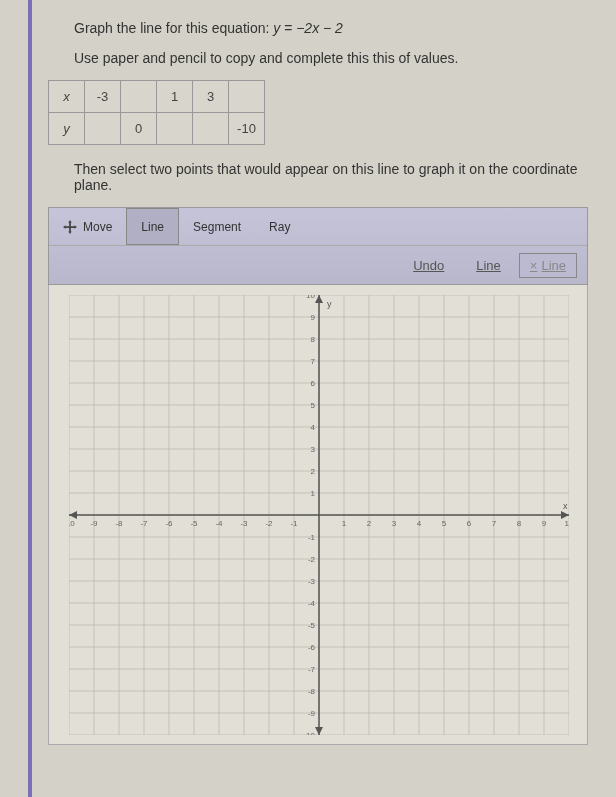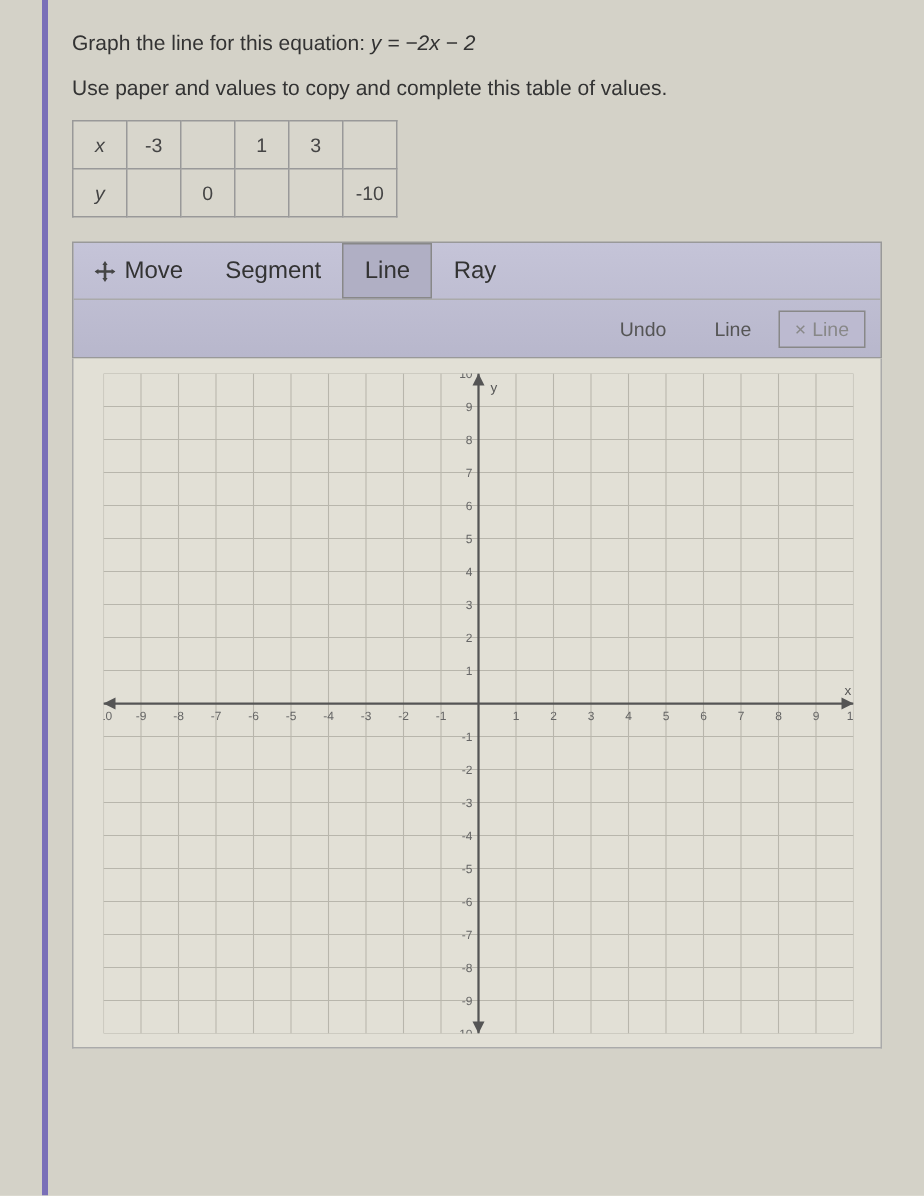--- a/index.html
+++ b/index.html
@@ -19,20 +19,21 @@
   height: 100%;
   background: #7a6fb8;
 }
 .content {
   padding: 20px 20px 20px 48px;
 }
 .instruction {
   font-size: 14px;
   color: #333;
   margin-bottom: 14px;
+  margin-left: 26px;
 }
 .equation {
   font-style: italic;
 }
 .table-wrap {
   margin-bottom: 16px;
 }
 .value-table {
   border-collapse: collapse;
 }
@@ -61,21 +62,21 @@
   height: 38px;
 }
 .toolbar-row.top {
   border-bottom: 1px solid #aaa;
 }
 .tool-btn {
   display: flex;
   align-items: center;
   padding: 0 14px;
   height: 100%;
-  font-size: 16px;
+  font-size: 12px;
   color: #333;
   cursor: pointer;
   gap: 6px;
 }
 .tool-btn.selected {
   background: #b0afc4;
   border: 1px solid #888;
 }
 .tool-btn .icon-svg {
   width: 14px;
@@ -87,20 +88,21 @@
   gap: 8px;
 }
 .action-btn {
   display: flex;
   align-items: center;
   gap: 4px;
   font-size: 13px;
   color: #555;
   padding: 4px 10px;
   cursor: pointer;
+  text-decoration: underline;
 }
 .action-btn.reset {
   background: #bcbad0;
   border: 1px solid #888;
   color: #888;
 }
 .graph-area {
   width: 540px;
   height: 460px;
   background: #e2e0d6;
@@ -122,21 +124,21 @@
 </style>
 </head>
 <body>
 
 <div class="left-border"></div>
 <div class="content">
   <p class="instruction">
     <span>Graph the line for this equation: </span>
     <span class="equation">y = −2x − 2</span>
   </p>
-  <p class="instruction">Use paper and values to copy and complete this table of values.</p>
+  <p class="instruction">Use paper and pencil to copy and complete this this of values.</p>
 
   <div class="table-wrap">
     <table class="value-table">
       <tbody>
           <tr>
         <td class="header">x</td>
         <td>-3</td>
         <td></td>
         <td>1</td>
         <td>3</td>
@@ -147,34 +149,35 @@
         <td></td>
         <td>0</td>
         <td></td>
         <td></td>
         <td>-10</td>
       </tr>
     </tbody>
       </table>
   </div>
 
+  <p class="instruction">Then select two points that would appear on this line to graph it on the coordinate plane.</p>
 
   <div class="toolbar">
     <div class="toolbar-row top">
       <div class="tool-btn">
         <svg class="icon-svg" viewBox="0 0 16 16">
             <path d="M8 0 L10 3 L9 3 L9 7 L13 7 L13 6 L16 8 L13 10 L13 9 L9 9 L9 13 L10 13 L8 16 L6 13 L7 13 L7 9 L3 9 L3 10 L0 8 L3 6 L3 7 L7 7 L7 3 L6 3 Z" fill="#444"></path>
           </svg>
         <span>Move</span>
       </div>
+      <div class="tool-btn selected">
+        <span>Line</span>
+      </div>
       <div class="tool-btn">
         <span>Segment</span>
-      </div>
-      <div class="tool-btn selected">
-        <span>Line</span>
       </div>
       <div class="tool-btn">
         <span>Ray</span>
       </div>
     </div>
     <div class="toolbar-row bottom">
       <div class="action-btn">
         <svg class="icon-svg" viewBox="0 0 16 16">
             <path d="M5 3 L1 7 L5 11 L5 8 C10 8 13 10 14 13 C14 8 11 5 5 5 Z" fill="#666"></path>
           </svg>

